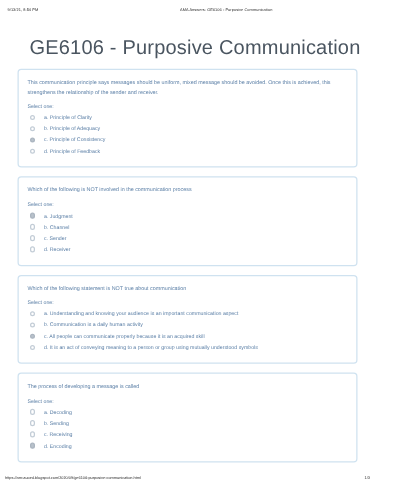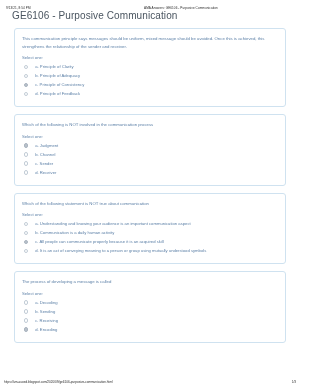--- a/index.html
+++ b/index.html
@@ -36,25 +36,26 @@
     flex: none;
   }
   .print-header .ph-title {
     flex: 1;
     text-align: center;
     padding-right: 28px;
   }
 
   
   .page-title {
-    margin: 0 0 0 12px;
-    font-size: 10px;
+    margin: 20px 0 0 12px;
+    font-size: 16px;
     font-weight: 400;
     color: #4a5560;
     letter-spacing: 0.01em;
+    text-align: center;
   }
 
   
   .cards {
     margin: 7px 14px 0 14px;
   }
   .card {
     border: 1px solid #cfe2f0;
     border-radius: 3px;
     background: #ffffff;

